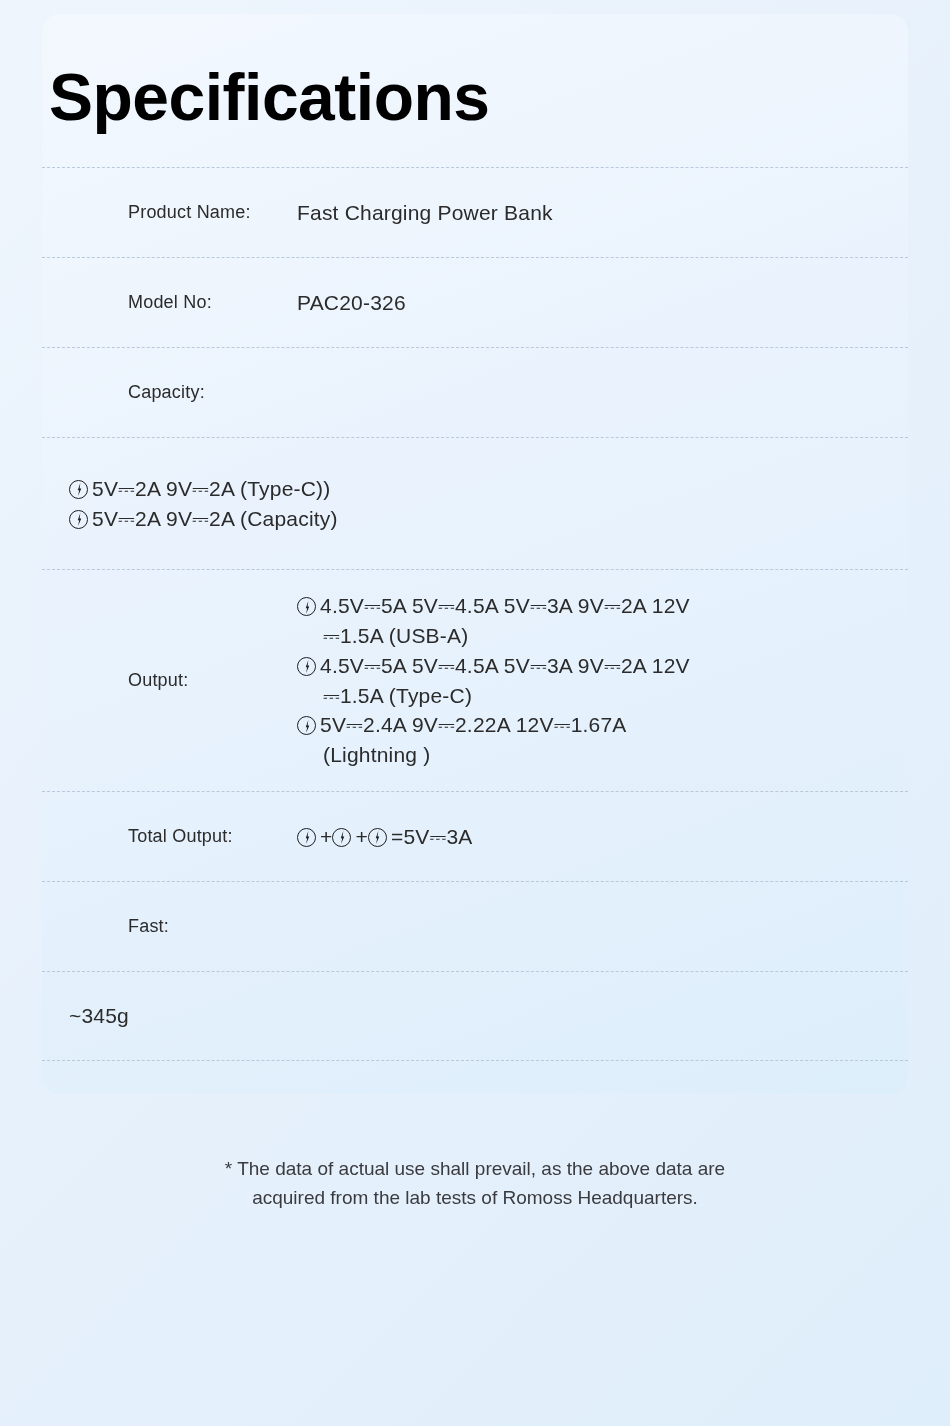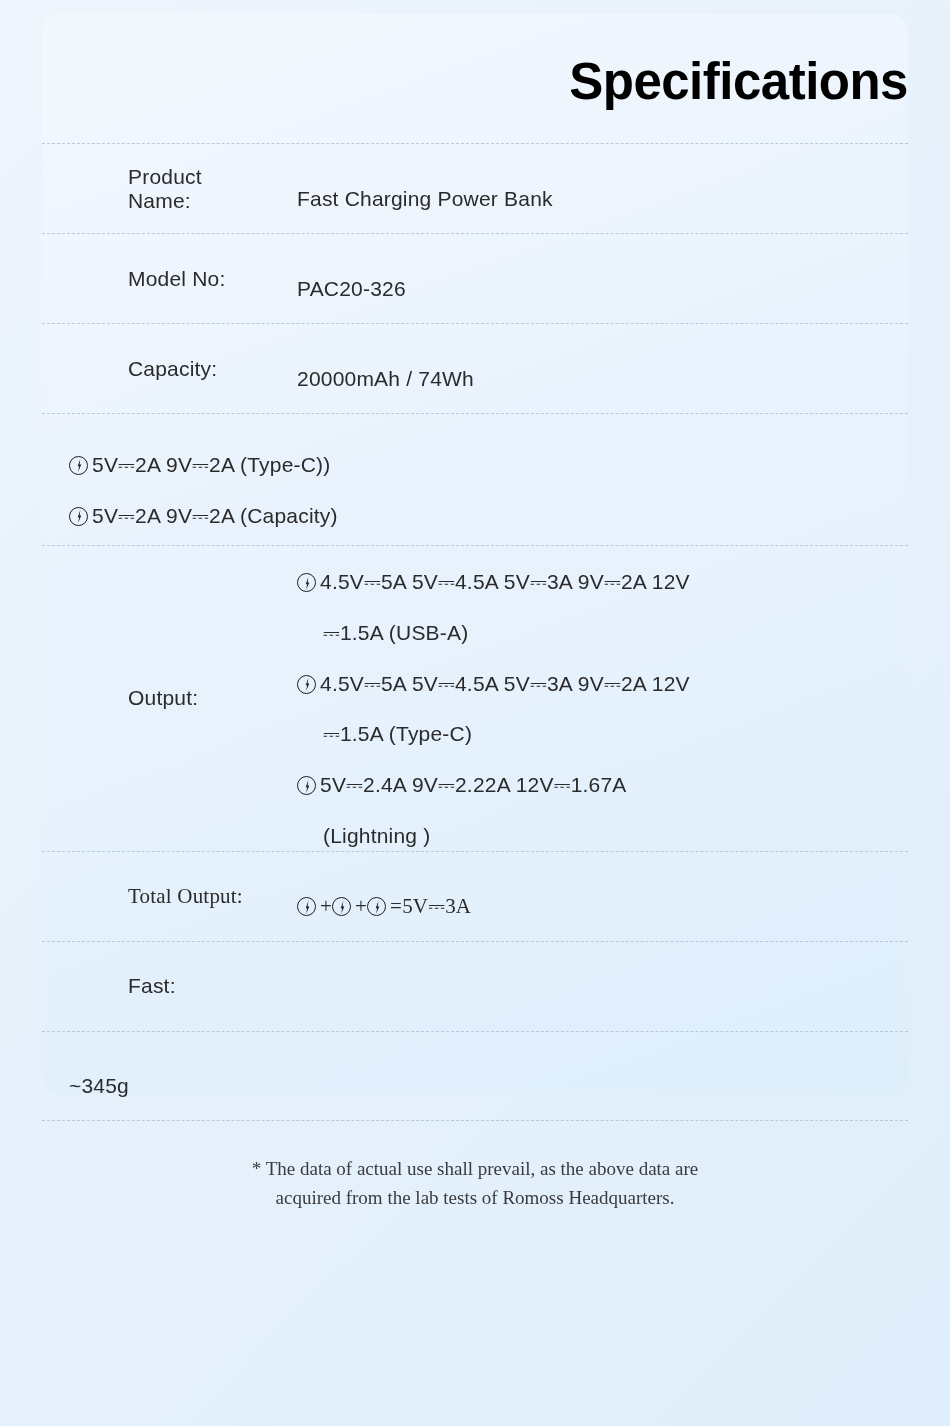--- a/index.html
+++ b/index.html
@@ -19,63 +19,62 @@
   .page {
     position: absolute;
     left: 42px;
     top: 14px;
     width: 866px;
     height: 1080px;
     background: linear-gradient(160deg, #f3f8fe 0%, #eaf3fd 40%, #ddeefb 100%);
     border-radius: 18px;
   }
   .title {
-    text-align: right;
-    font-size: 51px;
+    text-align: left;
+    font-size: 66px;
     font-weight: bold;
     letter-spacing: -0.5px;
     color: #000;
-    margin: 0;
+    margin: 7px;
     padding-top: 38px;
     font-family: "Liberation Sans", sans-serif;
   }
   .spec-table {
     margin-top: 32px;
     width: 866px;
   }
   .row {
     display: flex;
     align-items: center;
     border-top: 1px dashed #b9c9da;
     padding: 0;
     min-height: 90px;
   }
   .row.last {
     border-bottom: 1px dashed #b9c9da;
   }
   .label {
     width: 228px;
     padding-left: 86px;
-    font-size: 21px;
+    font-size: 18px;
     color: #2b2b2b;
     font-weight: 400;
     letter-spacing: 0.2px;
   }
   .value {
     flex: 1;
     font-size: 21px;
     color: #2b2b2b;
     padding-left: 27px;
     letter-spacing: 0.2px;
   }
   .value .line {
     display: block;
     line-height: 1.42;
     white-space: nowrap;
-    margin-top: 21px;
   }
   .value .line.wrapline {
     padding-left: 26px;
   }
   .bolt {
     display: inline-block;
     width: 19px;
     height: 19px;
     border: 1.6px solid #1d1d1f;
     border-radius: 50%;
@@ -89,33 +88,33 @@
     left: 6.5px;
     top: 2.6px;
     width: 5px;
     height: 13px;
     background: #1d1d1f;
     clip-path: polygon(62% 0, 15% 55%, 44% 55%, 26% 100%, 85% 42%, 52% 42%);
     transform: skewX(-2deg);
   }
   .row-input { min-height: 132px; }
   .row-output { min-height: 222px; }
-  .row-total { min-height: 90px; font-family: Liberation Serif, serif; }
+  .row-total { min-height: 90px; }
   .footnote {
     position: absolute;
     left: 0;
     top: 1155px;
     width: 950px;
     text-align: center;
     font-size: 19px;
     line-height: 1.5;
     color: #3b3b3f;
     padding: 0 120px;
   }
-  .footnote span { display: block; font-family: Liberation Serif, serif; }
+  .footnote span { display: block; }
 </style>
 </head>
 <body>
 
 <div class="page">
 
   <h1 class="title">Specifications</h1>
 
   <div class="spec-table">
 
@@ -128,23 +127,20 @@
 
     <div class="row">
       <div class="label">Model No:</div>
       <div class="value">
         <span class="line">PAC20-326</span>
       </div>
     </div>
 
     <div class="row">
       <div class="label">Capacity:</div>
-      <div class="value">
-        <span class="line">20000mAh / 74Wh</span>
-      </div>
     </div>
 
     <div class="row row-input">
       <div class="value">
         <span class="line"><span class="bolt"></span><span>5V⎓2A 9V⎓2A (Type-C))</span></span>
         <span class="line"><span class="bolt"></span><span>5V⎓2A 9V⎓2A (Capacity)</span></span>
       </div>
     </div>
 
     <div class="row row-output">

